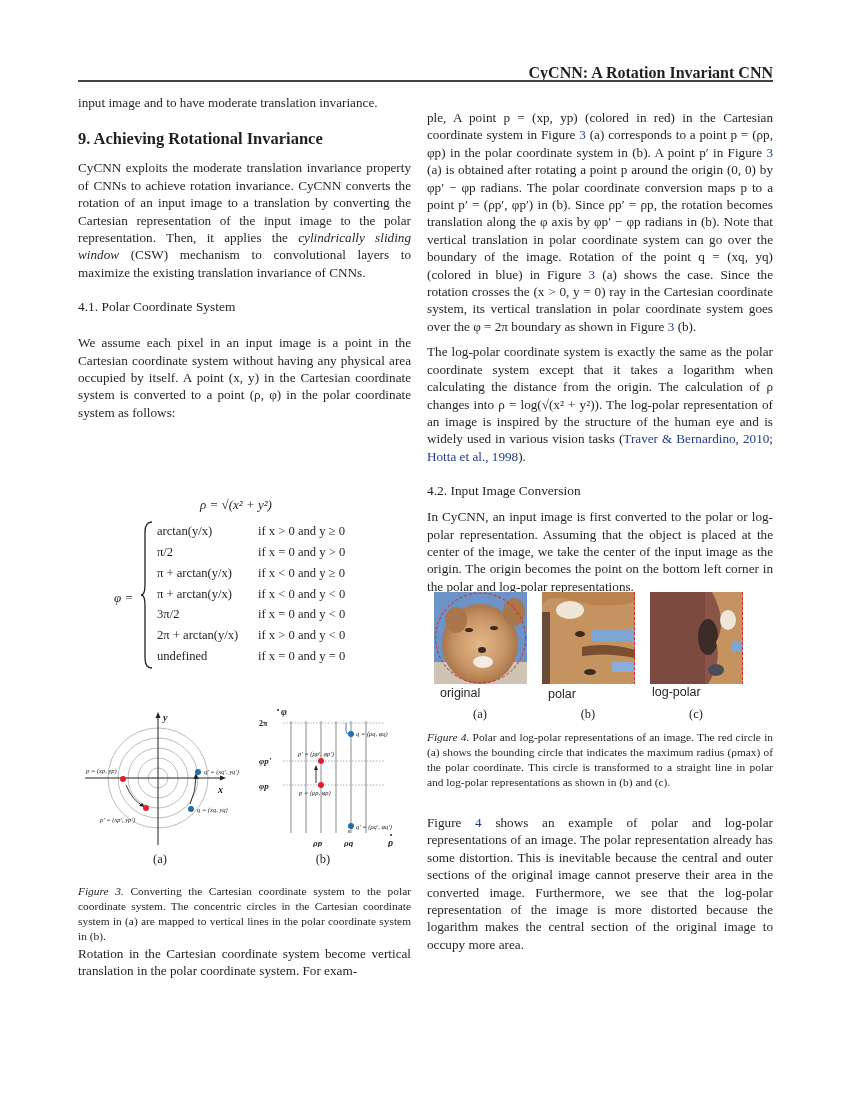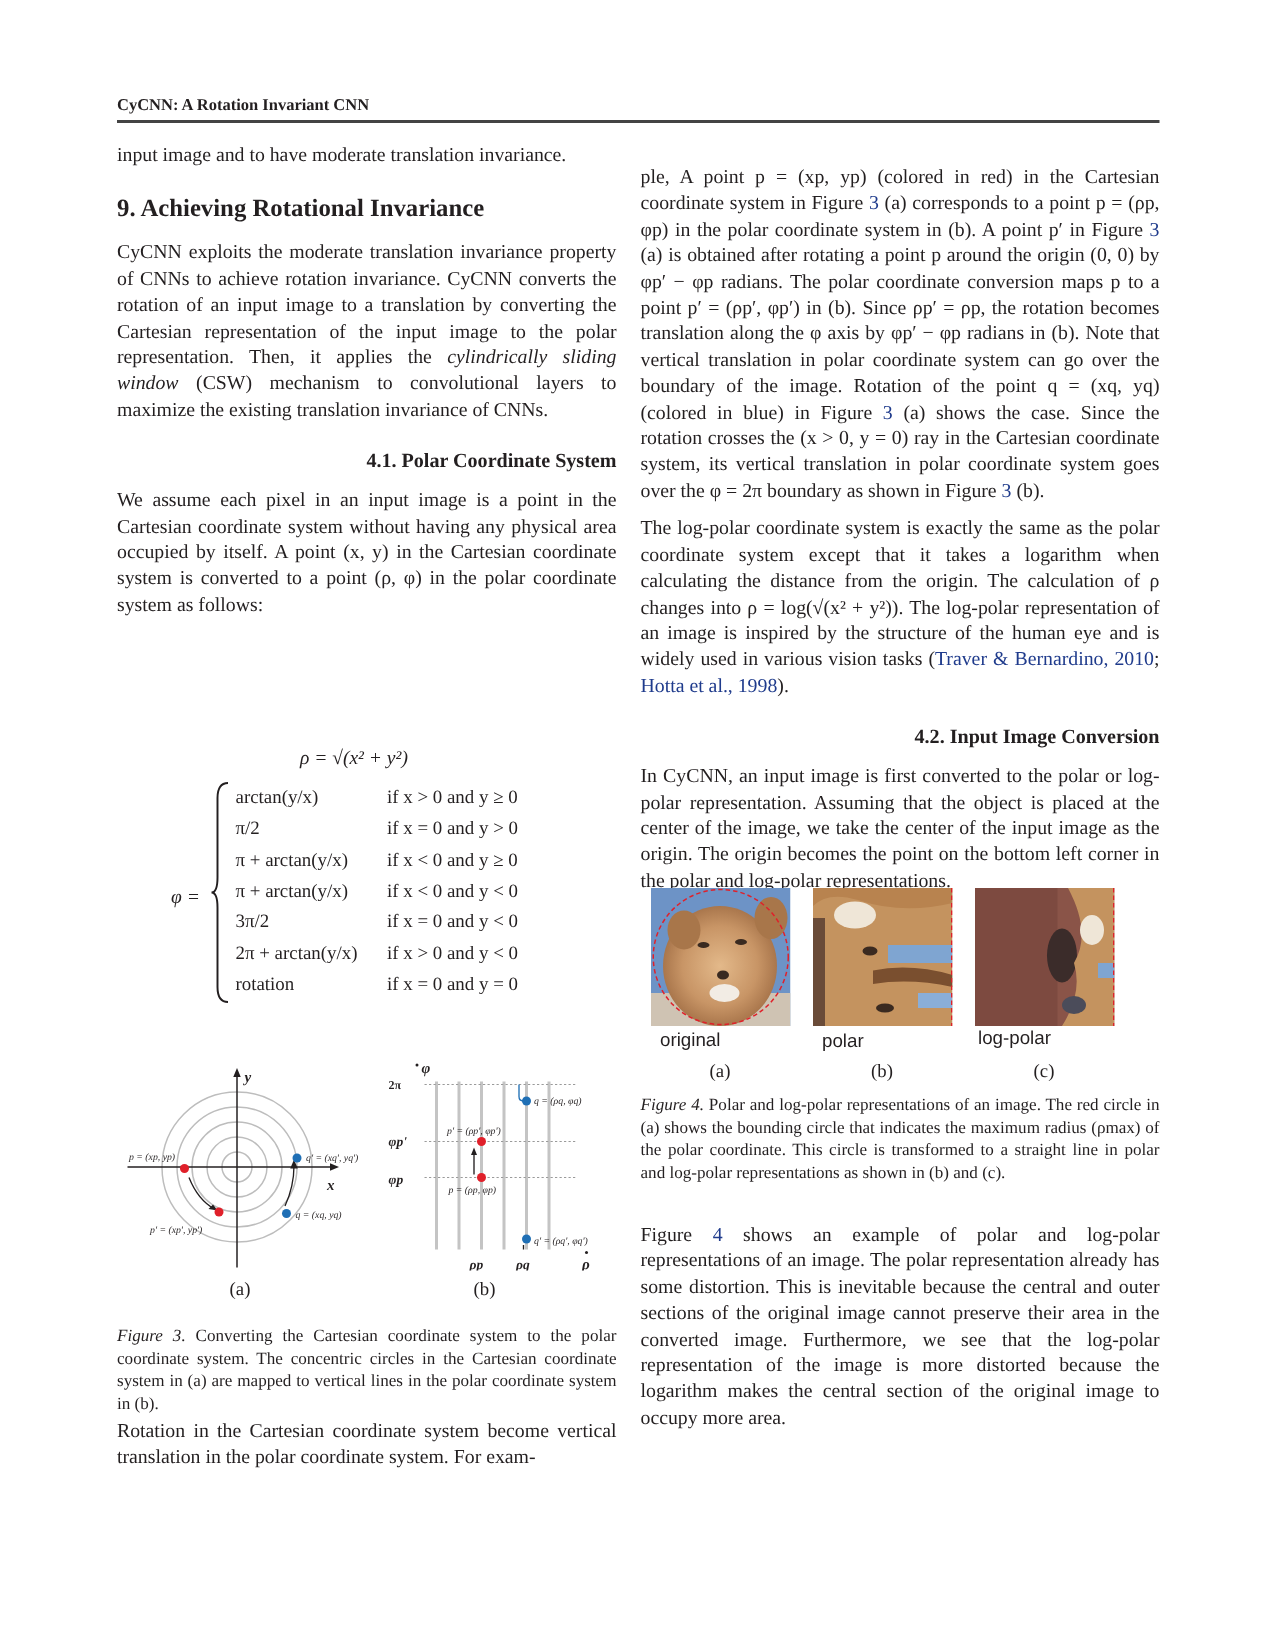--- a/index.html
+++ b/index.html
@@ -1,25 +1,25 @@
 <!DOCTYPE html>
 <html><head>
 <meta charset="utf-8">
 <style>
   html,body{margin:0;padding:0;background:#fff;}
   body{width:850px;height:1100px;position:relative;overflow:hidden;font-family:"Liberation Serif","DejaVu Serif",serif;color:#231f20;}
-  .header{position:absolute;left:78px;top:64px;width:695px;text-align:left;font-weight:bold;font-size:11px;}
+  .header{position:absolute;left:78px;top:64px;width:695px;text-align:right;font-weight:bold;font-size:16px;}
   .header-rule{position:absolute;left:78px;top:80px;width:695px;height:2px;background:#444;}
   .col{position:absolute;top:92px;width:333px;}
   .col-left{left:78px;}
   .col-right{left:427px;width:346px;}
   p{margin:0;font-size:13.2px;line-height:17.4px;text-align:justify;}
   .gap{margin-top:8px;}
   h2{margin:0;font-size:16.5px;font-weight:bold;}
-  h3{margin:0;font-size:13.4px;font-weight:bold;text-align:right;}
+  h3{margin:0;font-size:13.4px;font-weight:normal;}
   .cite{color:#1f3b8c;}
   .eq{position:absolute;}
   .case-row{position:absolute;font-size:12.6px;white-space:nowrap;}
   .cap{font-size:11.4px;line-height:15px;text-align:justify;}
   .cap i{font-style:italic;}
   .sublabel{position:absolute;font-size:12.5px;text-align:center;}
   .imglabel{position:absolute;font-family:"Liberation Sans","DejaVu Sans",sans-serif;font-size:12.5px;}
   svg text{font-family:"Liberation Serif","DejaVu Serif",serif;}
 </style>
 </head>
@@ -28,21 +28,21 @@
 <div class="header">CyCNN: A Rotation Invariant CNN</div>
 <div class="header-rule"></div>
 
 <div class="col col-left">
   <p style="margin-top:2px">input image and to have moderate translation invariance.</p>
   <h2 style="margin-top:18px">9. Achieving Rotational Invariance</h2>
   <p class="gap" style="margin-top:10px">
     <span>CyCNN exploits the moderate translation invariance property of CNNs to achieve rotation invariance. CyCNN converts the rotation of an input image to a translation by converting the Cartesian representation of the input image to the polar representation. Then, it applies the </span><em>cylindrically sliding window</em><span> (CSW) mechanism to convolutional layers to maximize the existing translation invariance of CNNs.</span>
   </p>
   <h3 style="margin-top:18px">4.1. Polar Coordinate System</h3>
-  <p class="gap" style="margin-top:9px">We assume each pixel in an input image is a point in the Cartesian coordinate system without having any physical area occupied by itself.  A point (x, y) in the Cartesian coordinate system is converted to a point (ρ, φ) in the polar coordinate system as follows:</p>
+  <p class="gap" style="margin-top:19px">We assume each pixel in an input image is a point in the Cartesian coordinate system without having any physical area occupied by itself.  A point (x, y) in the Cartesian coordinate system is converted to a point (ρ, φ) in the polar coordinate system as follows:</p>
 </div>
 
 <div>
   <div class="eq" style="left:200px;top:497px;font-size:13px;font-style:italic;">ρ = √(x² + y²)</div>
   <div class="eq" style="left:114px;top:590px;font-size:13px;font-style:italic;">φ =</div>
   <svg class="eq" style="left:140px;top:520px" width="14" height="150" viewBox="0 0 14 150">
     <path d="M12 2 Q5 2 5 12 L5 65 Q5 75 1 75 Q5 75 5 85 L5 138 Q5 148 12 148" fill="none" stroke="#231f20" stroke-width="1.3"></path>
   </svg>
   <div>
     <div class="case-row" style="left:157px;top:524px">arctan(y/x)</div>
@@ -50,21 +50,21 @@
     <div class="case-row" style="left:157px;top:545px">π/2</div>
     <div class="case-row" style="left:258px;top:545px">if x = 0 and y &gt; 0</div>
     <div class="case-row" style="left:157px;top:566px">π + arctan(y/x)</div>
     <div class="case-row" style="left:258px;top:566px">if x &lt; 0 and y ≥ 0</div>
     <div class="case-row" style="left:157px;top:587px">π + arctan(y/x)</div>
     <div class="case-row" style="left:258px;top:587px">if x &lt; 0 and y &lt; 0</div>
     <div class="case-row" style="left:157px;top:607px">3π/2</div>
     <div class="case-row" style="left:258px;top:607px">if x = 0 and y &lt; 0</div>
     <div class="case-row" style="left:157px;top:628px">2π + arctan(y/x)</div>
     <div class="case-row" style="left:258px;top:628px">if x &gt; 0 and y &lt; 0</div>
-    <div class="case-row" style="left:157px;top:649px">rotation</div>
+    <div class="case-row" style="left:157px;top:649px">undefined</div>
     <div class="case-row" style="left:258px;top:649px">if x = 0 and y = 0</div>
   </div>
 </div>
 
 <svg style="position:absolute;left:80px;top:705px" width="170" height="145" viewBox="0 0 170 145">
   <g fill="none" stroke="#bdbdbd" stroke-width="1">
     <circle cx="78" cy="73" r="10"></circle>
     <circle cx="78" cy="73" r="20"></circle>
     <circle cx="78" cy="73" r="30"></circle>
     <circle cx="78" cy="73" r="40"></circle>

